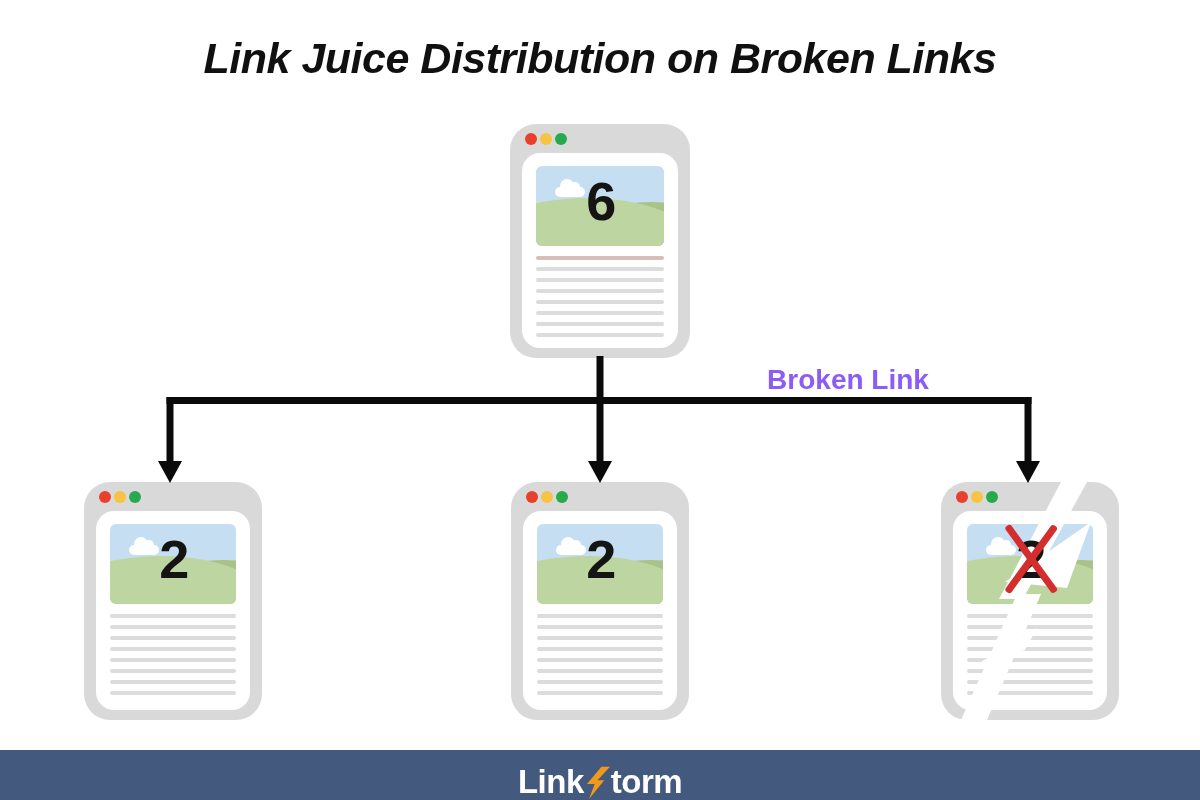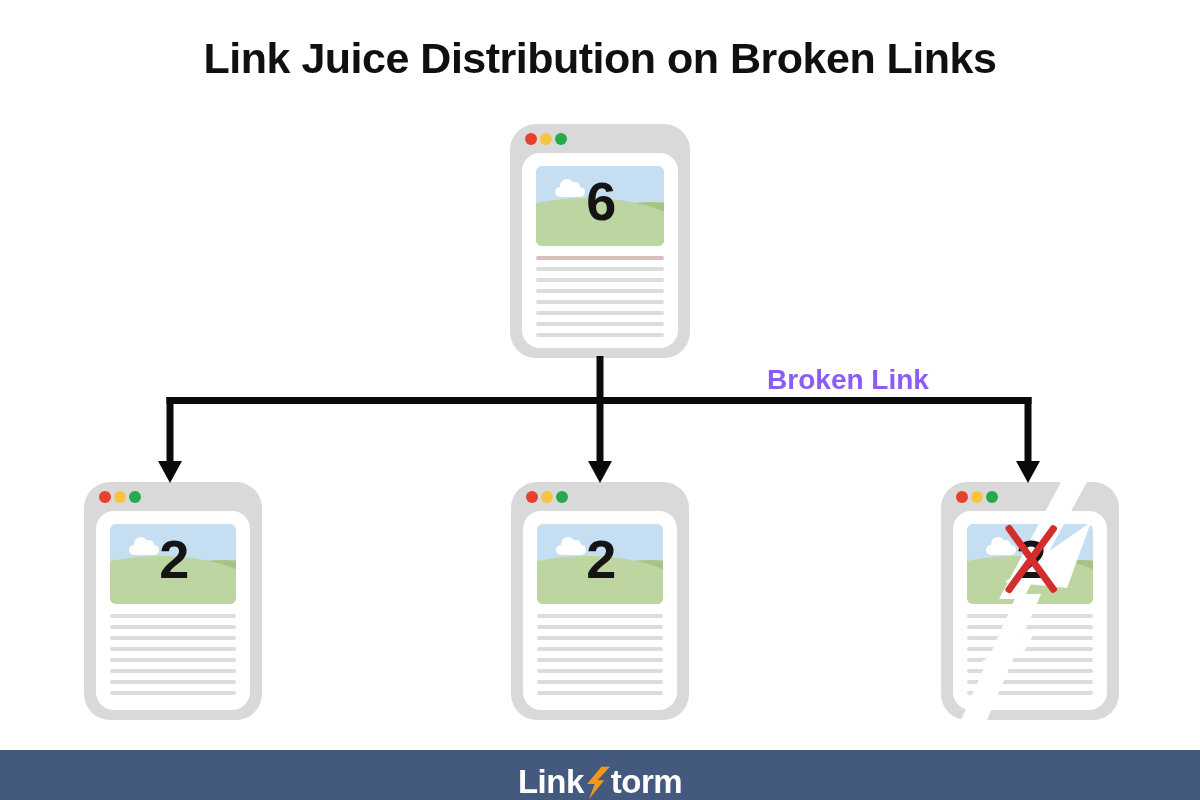--- a/index.html
+++ b/index.html
@@ -1,21 +1,21 @@
 <!DOCTYPE html>
 <html><head>
 <meta charset="utf-8">
 <style>
   * { margin:0; padding:0; box-sizing:border-box; }
   html,body { width:1200px; height:800px; }
   body { font-family:"Liberation Sans", sans-serif; background:#ffffff; overflow:hidden; }
   .canvas { position:relative; width:1200px; height:800px; background:#ffffff; }
 
   .title { position:absolute; top:34px; left:0; width:100%; text-align:center;
-           font-size:43px; font-weight:800; color:#101010; letter-spacing:-0.5px; }
+           font-size:43px; font-weight:800; color:#101010; letter-spacing:-0.5px;font-style:italic; }
 
   
   .card { position:absolute; background:#d9d9d9; border-radius:26px; }
   .card.root  { left:510px; top:124px; width:180px; height:234px; }
   .card.child { top:482px;  width:178px; height:238px; }
   .card.c-left  { left:84px;  }
   .card.c-mid   { left:511px; }
   .card.c-right { left:941px; }
 
   .dots { position:absolute; top:9px; left:15px; display:flex; gap:3px; }

